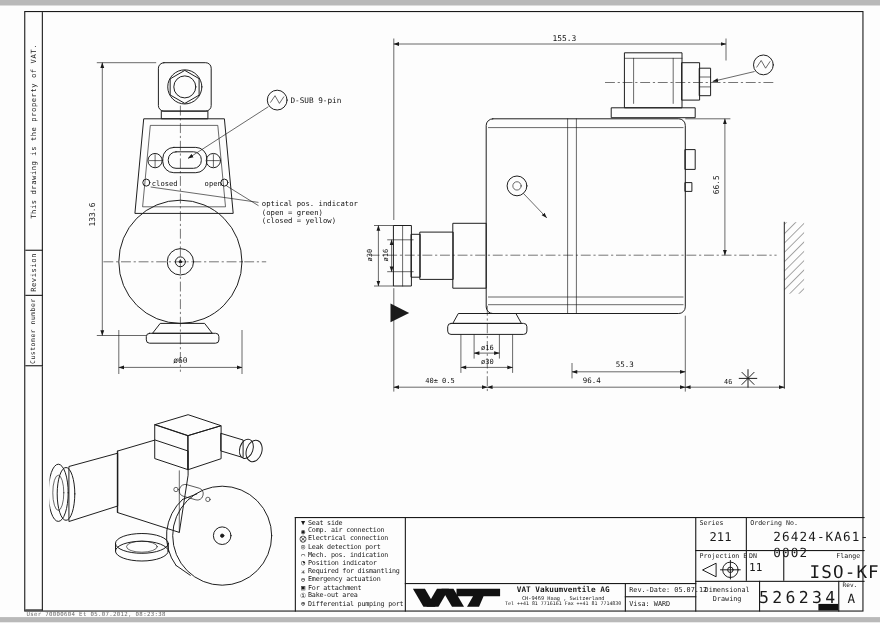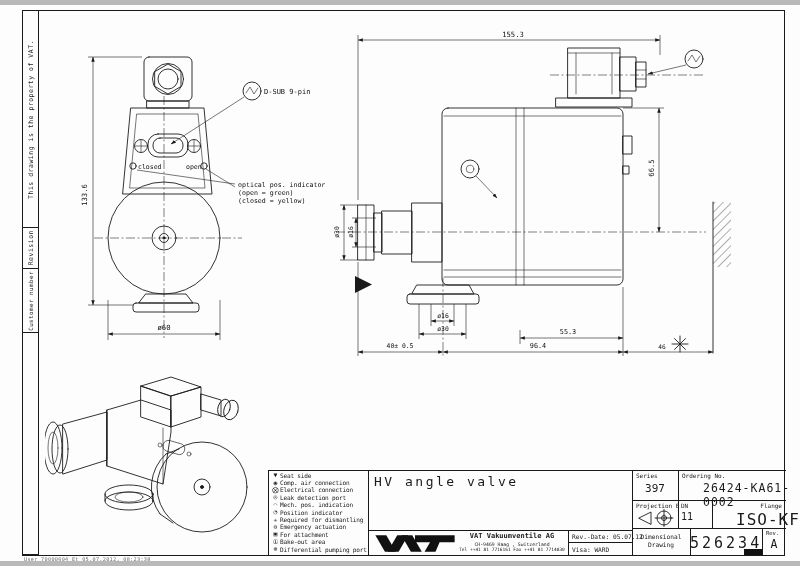--- a/index.html
+++ b/index.html
@@ -333,21 +333,20 @@
     <div class="legendrow">
         <span class="ic">①</span>
         <span class="lb">Bake-out area</span>
       </div>
     <div class="legendrow">
         <span class="ic">⊕</span>
         <span class="lb">Differential pumping port</span>
       </div>
   </div>
 
-  <div class="abs" style="left:374px;top:474px;font-size:13px;letter-spacing:2.5px;">HV angle valve</div>
 
   <svg class="abs" style="left:374px;top:533px;" width="82" height="21" viewBox="0 0 120 30">
     <g fill="#111">
       <polygon points="2,3 18,3 32,27 16,27"></polygon>
       <polygon points="20,27 34,3 50,3 36,27"></polygon>
       <polygon points="40,3 56,3 70,27 54,27"></polygon>
       <polygon points="60,3 118,3 118,13 96,13 90,27 74,27 82,13 60,13"></polygon>
     </g>
   </svg>
   <div class="abs" style="left:458px;top:532px;width:108px;text-align:center;">
@@ -359,21 +358,21 @@
   <div class="abs" style="left:572px;top:533px;font-size:6.2px;">
     <span>Rev.-Date:</span>
     <span>05.07.12</span>
   </div>
   <div class="abs" style="left:572px;top:546px;font-size:6.2px;">
     <span>Visa:</span>
     <span>WARD</span>
   </div>
 
   <div class="celllabel" style="left:636px;top:472px;">Series</div>
-  <div class="abs" style="left:632px;top:482px;width:46px;text-align:center;font-size:11px;">397</div>
+  <div class="abs" style="left:632px;top:482px;width:46px;text-align:center;font-size:11px;">211</div>
   <div class="celllabel" style="left:682px;top:472px;">Ordering No.</div>
   <div class="abs" style="left:678px;top:481px;width:108px;text-align:left;font-size:11.5px;letter-spacing:1px;margin-left:25px;">26424-KA61-0002</div>
 
   <div class="celllabel" style="left:636px;top:502px;">Projection E</div>
   <svg class="abs" style="left:637px;top:509px;" width="38" height="18" viewBox="0 0 38 18">
     <g class="ln" stroke-width="1">
       <polygon points="2,9 14,3 14,15"></polygon>
       <circle cx="27" cy="9" r="7"></circle>
       <circle cx="27" cy="9" r="2.5"></circle>
       <line x1="18" y1="9" x2="36" y2="9"></line>

